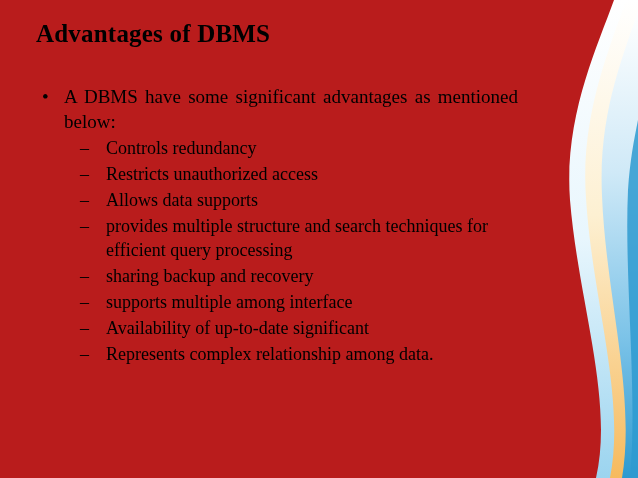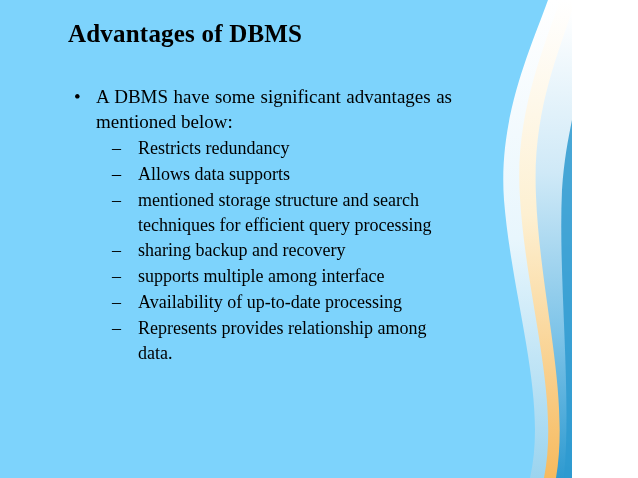--- a/index.html
+++ b/index.html
@@ -8,25 +8,24 @@
   }
   body {
     width: 638px;
     height: 478px;
     background: #ffffff;
     font-family: "Liberation Serif", serif;
     overflow: hidden;
   }
   .slide {
     position: relative;
-    width: 540px;
+    width: 638px;
     height: 478px;
-    background: #7dd3fc;
+    background: #b91c1c;
     overflow: hidden;
-    padding-left: 32px;
   }
   
   .decor {
     position: absolute;
     top: 0;
     right: 0;
     width: 120px;
     height: 478px;
     pointer-events: none;
   }
@@ -132,48 +131,49 @@
 
     <ul class="level1">
       <li>
         <span class="bullet">•</span>
         <span class="para-text">A DBMS have some significant advantages as mentioned below:</span>
 
         <div class="sub-wrap">
           <ul class="level2">
             <li>
               <span class="bullet">–</span>
-              <span>Restricts redundancy</span>
+              <span>Controls redundancy</span>
             </li>
             <li>
               <span class="bullet">–</span>
+              <span>Restricts unauthorized access</span>
             </li>
             <li>
               <span class="bullet">–</span>
               <span>Allows data supports</span>
             </li>
             <li>
               <span class="bullet">–</span>
-              <span>mentioned storage structure and search techniques for efficient query processing</span>
+              <span>provides multiple structure and search techniques for efficient query processing</span>
             </li>
             <li>
               <span class="bullet">–</span>
               <span>sharing backup and recovery</span>
             </li>
             <li>
               <span class="bullet">–</span>
               <span>supports multiple among interface</span>
             </li>
             <li>
               <span class="bullet">–</span>
-              <span>Availability of up-to-date processing</span>
+              <span>Availability of up-to-date significant</span>
             </li>
             <li>
               <span class="bullet">–</span>
-              <span>Represents provides relationship among data.</span>
+              <span>Represents complex relationship among data.</span>
             </li>
           </ul>
         </div>
       </li>
     </ul>
 
   </div>
 </div>
 
 </body></html>

